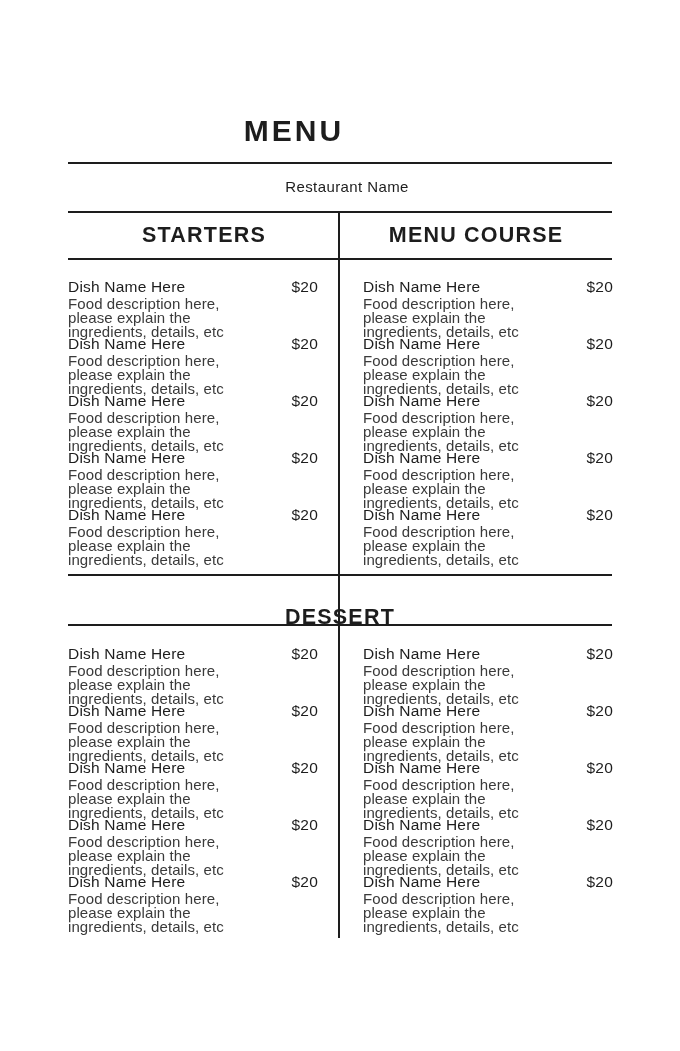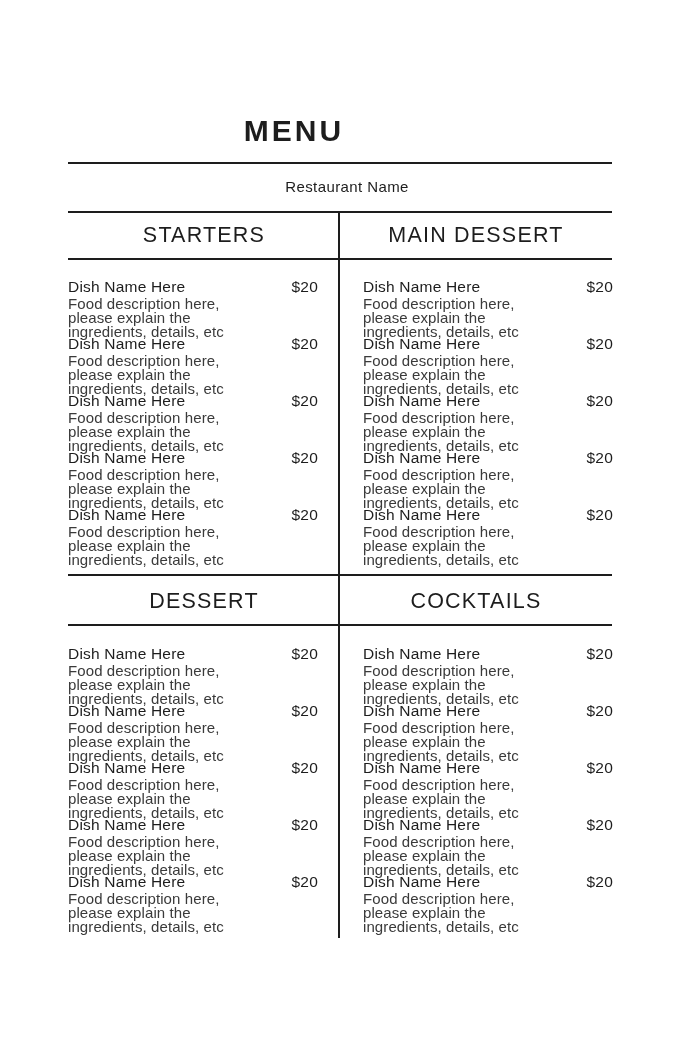--- a/index.html
+++ b/index.html
@@ -59,28 +59,28 @@
     height: 727px;
     background: #1d1d1d;
   }
   .header-row {
     position: absolute;
     left: 68px;
     width: 544px;
     display: flex;
   }
   #header-row-1 { top: 213px; height: 45px; }
-  #header-row-2 { top: 576px; height: 50px; }
+  #header-row-2 { top: 592px; height: 50px; }
   .section-header {
     flex: 1;
     display: flex;
     align-items: center;
     justify-content: center;
     font-size: 21.5px;
-    font-weight: 400;
+    font-weight: 700;
     letter-spacing: 1.2px;
     color: #1d1d1d;
   }
   .column {
     position: absolute;
     width: 250px;
   }
   #col-0 { left: 68px;  top: 277px; }
   #col-1 { left: 363px; top: 277px; }
   #col-2 { left: 68px;  top: 644px; }
@@ -109,21 +109,21 @@
 <body>
 
 <div class="page">
   <h1 class="menu-title">MENU</h1>
   <div class="hline" id="hl1"></div>
   <div class="restaurant-name">Restaurant Name</div>
   <div class="hline" id="hl2"></div>
 
   <div class="header-row" id="header-row-1">
       <div class="section-header">STARTERS</div>
-      <div class="section-header">MAIN DESSERT</div>
+      <div class="section-header">MENU COURSE</div>
     </div>
   <div class="hline" id="hl3"></div>
   <div class="column" id="col-0">
       <div class="dish">
         <div class="dish-top">
           <span class="dish-name">Dish Name Here</span>
           <span class="dish-price">$20</span>
         </div>
         <div class="dish-desc">Food description here, please explain the ingredients, details, etc</div>
       </div>
@@ -190,21 +190,20 @@
           <span class="dish-name">Dish Name Here</span>
           <span class="dish-price">$20</span>
         </div>
         <div class="dish-desc">Food description here, please explain the ingredients, details, etc</div>
       </div>
     </div>
 
   <div class="hline" id="hl4"></div>
   <div class="header-row" id="header-row-2">
       <div class="section-header">DESSERT</div>
-      <div class="section-header">COCKTAILS</div>
     </div>
   <div class="hline" id="hl5"></div>
   <div class="column" id="col-2">
       <div class="dish">
         <div class="dish-top">
           <span class="dish-name">Dish Name Here</span>
           <span class="dish-price">$20</span>
         </div>
         <div class="dish-desc">Food description here, please explain the ingredients, details, etc</div>
       </div>

